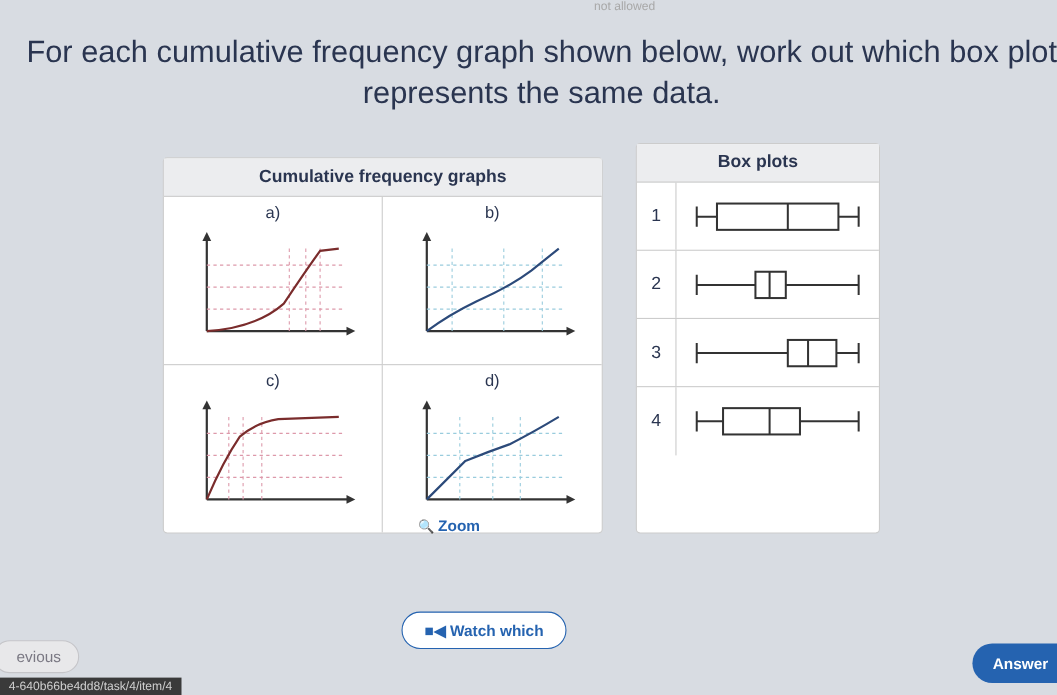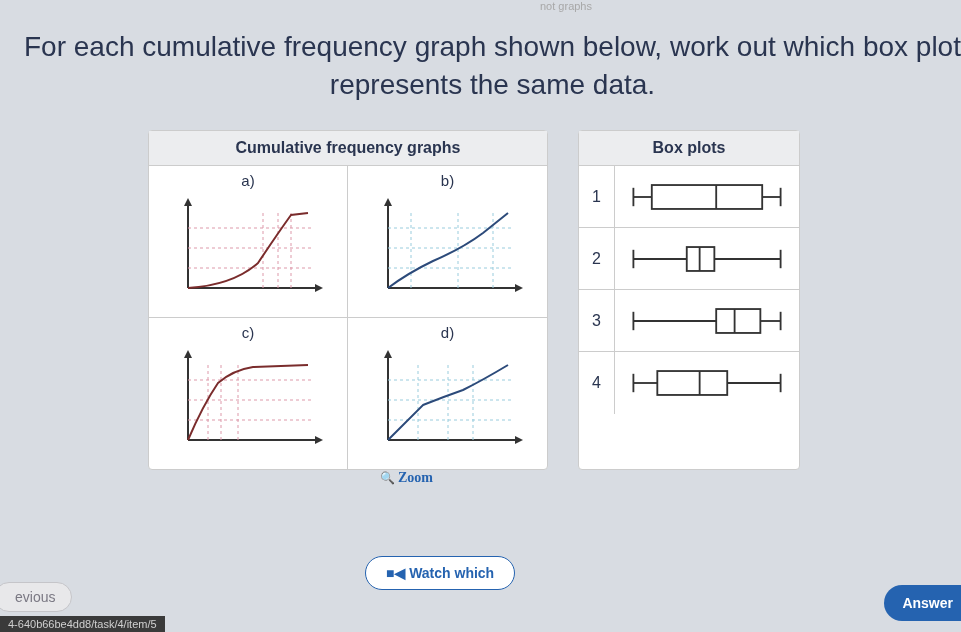--- a/index.html
+++ b/index.html
@@ -35,21 +35,21 @@
   left: 148px;
   width: 700px;
   display: flex;
   gap: 30px;
 }
 .panel {
   background: #fff;
   border: 1px solid #ccc;
   border-radius: 4px;
 }
-.cf-panel { width: 400px; }
+.cf-panel { width: 400px; margin-top: 13px; }
 .bp-panel { width: 222px; }
 .panel-header {
   background: #ecedef;
   border-bottom: 1px solid #ccc;
   padding: 8px;
   text-align: center;
   font-size: 16px;
   font-weight: 600;
   color: #2a3550;
 }
@@ -96,21 +96,20 @@
 .zoom-link {
   position: absolute;
   top: 470px;
   left: 380px;
   color: #2563b0;
   font-size: 14px;
   font-weight: 600;
   background: none;
   border: none;
   cursor: pointer;
-  font-family: Liberation Serif, serif;
 }
 .zoom-link::before { content: "🔍 "; font-size: 12px; }
 .watch-btn {
   position: absolute;
   top: 556px;
   left: 365px;
   background: #fff;
   border: 1px solid #2563b0;
   color: #2563b0;
   border-radius: 18px;
@@ -150,21 +149,21 @@
   left: 0;
   background: #3a3a3a;
   color: #d0d0d0;
   font-size: 11px;
   padding: 2px 8px;
 }
 </style>
 </head>
 <body>
 
-<div class="top-ind">not graphs</div>
+<div class="top-ind">not allowed</div>
 
 <div class="question">For each cumulative frequency graph shown below, work out which box plot represents the same data.</div>
 
 <div class="content">
 
   <div class="panel cf-panel">
     <div class="panel-header">Cumulative frequency graphs</div>
     <div class="cf-grid">
 
       <div class="cf-cell">
@@ -295,13 +294,13 @@
 <button class="zoom-link">Zoom</button>
 
 <button class="watch-btn">
   <span>■◀ </span><span>Watch which</span>
 </button>
 
 <button class="prev-btn">evious</button>
 
 <button class="answer-btn">Answer</button>
 
-<div class="url-bar">4-640b66be4dd8/task/4/item/5</div>
+<div class="url-bar">4-640b66be4dd8/task/4/item/4</div>
 
 </body></html>

